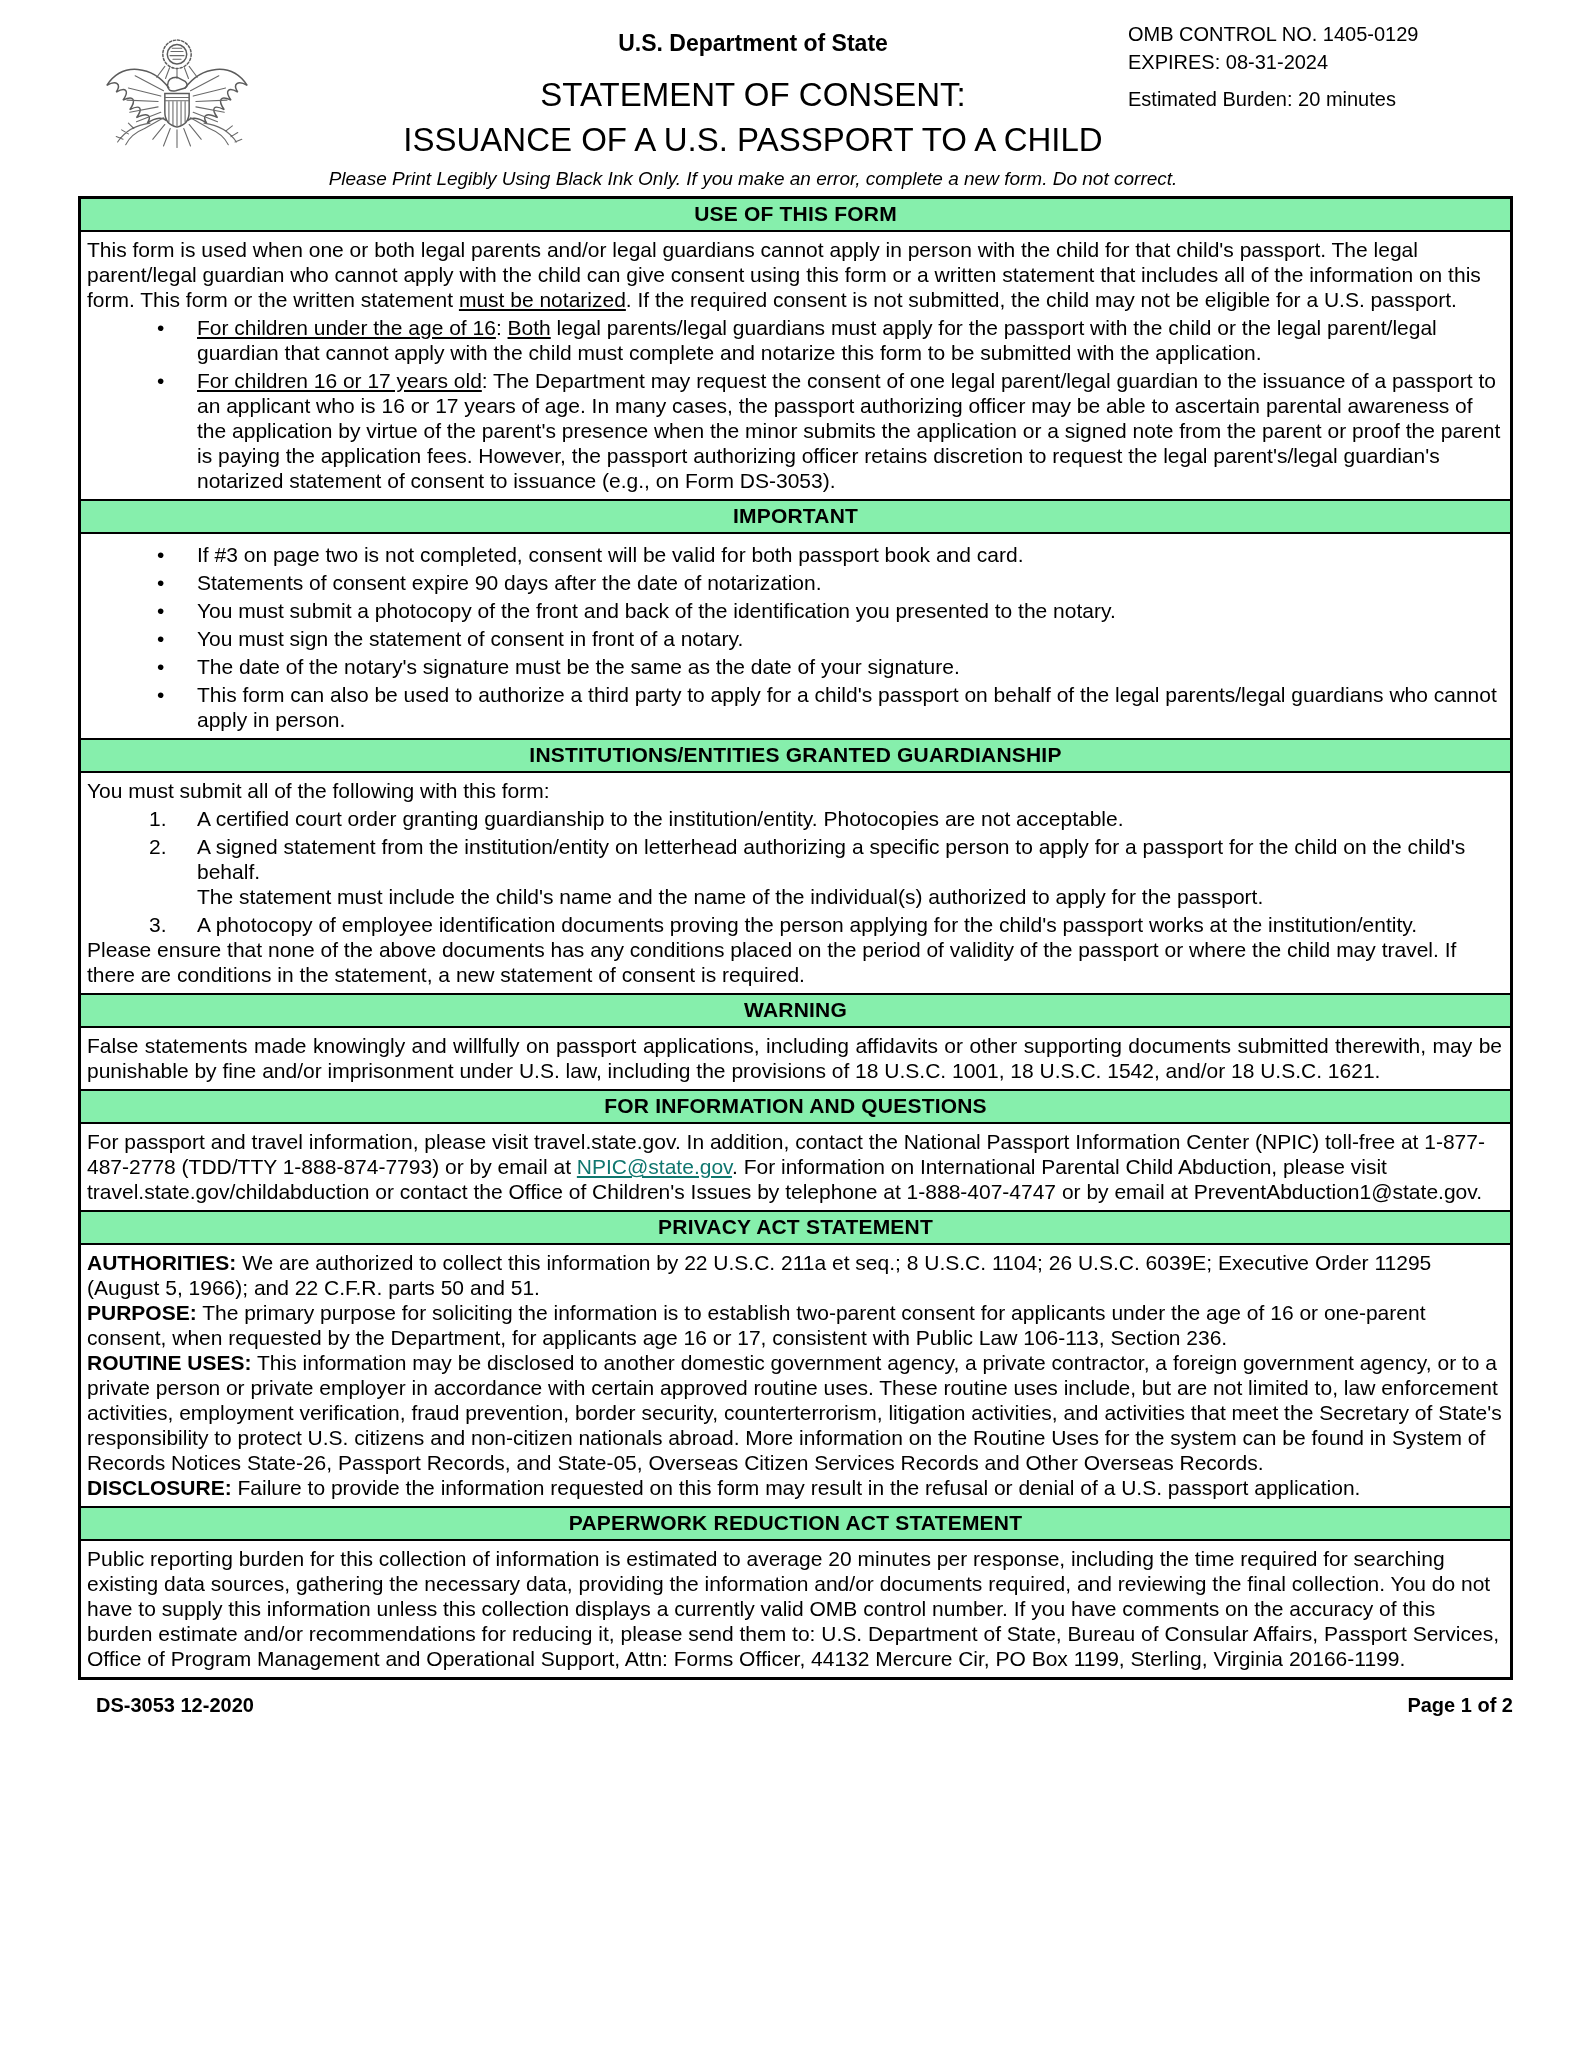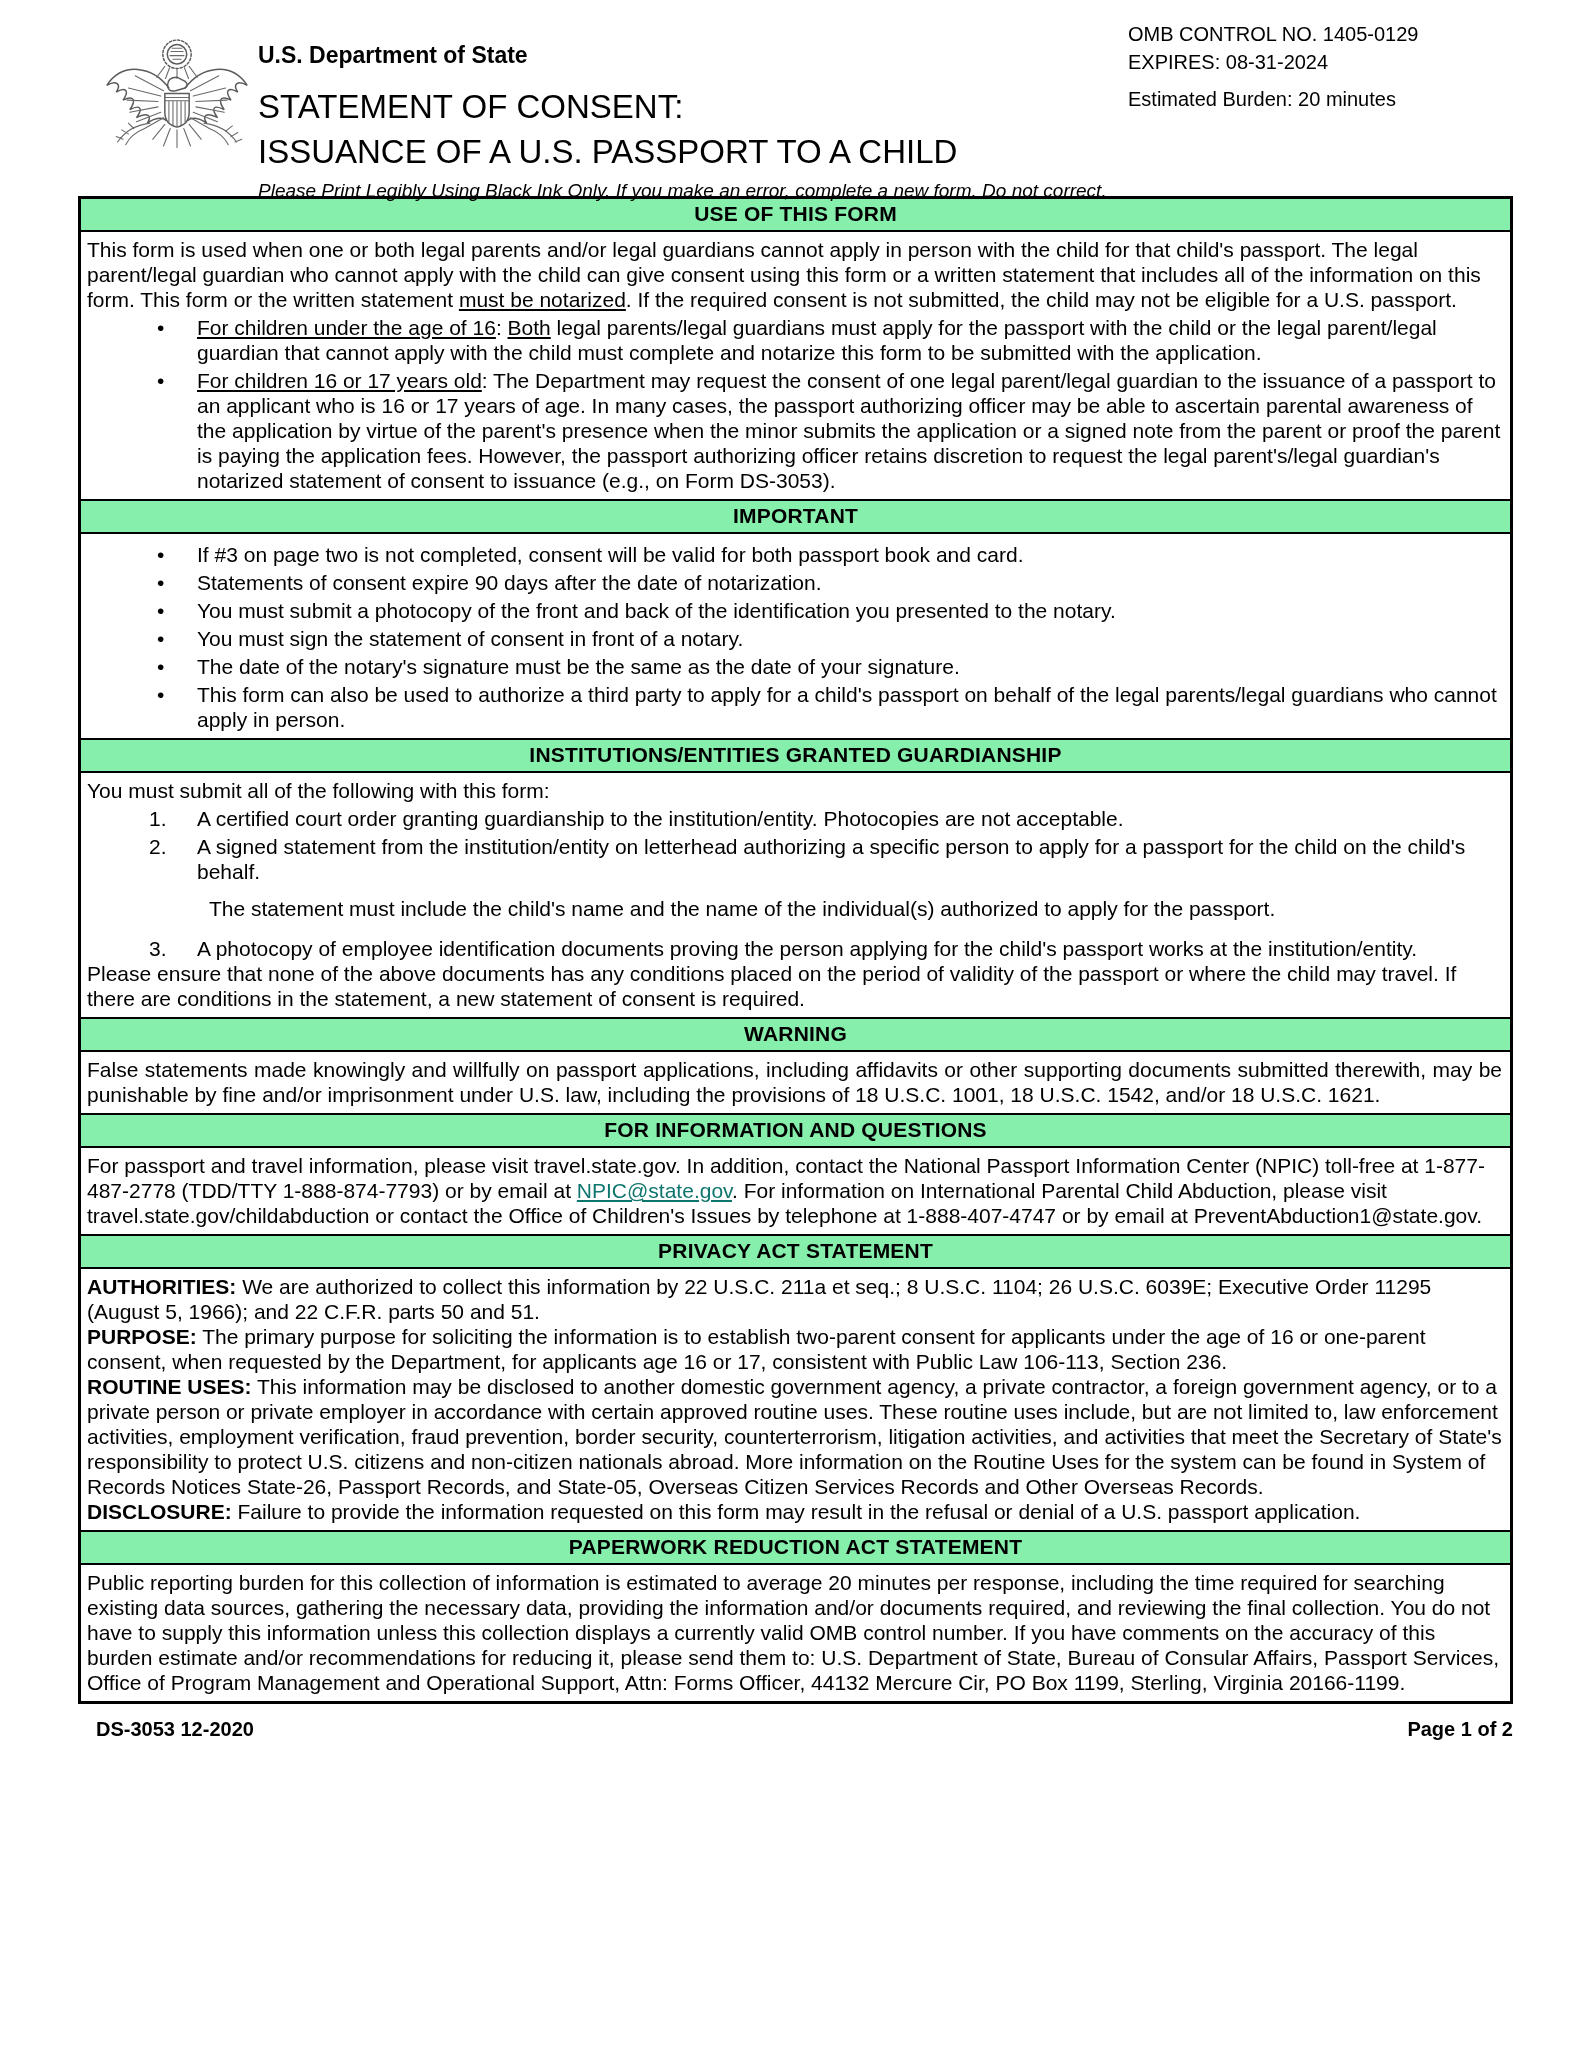--- a/index.html
+++ b/index.html
@@ -9,21 +9,21 @@
     margin:0 auto;
     background:#ffffff;
     font-family:"Liberation Sans", sans-serif;
     color:#000;
     overflow:hidden;
   }
   
   .header{position:relative;height:196px;}
   .seal{position:absolute;left:96px;top:34px;width:162px;height:162px;}
   .seal svg{width:100%;height:100%;}
-  .hdr-center{position:absolute;left:258px;width:990px;top:42px;text-align:left;}
+  .hdr-center{position:absolute;left:258px;width:990px;top:30px;text-align:center;}
   .agency{font-size:23px;font-weight:bold;}
   .title{font-size:33px;font-weight:normal;line-height:45px;margin-top:15px;}
   .instruction{font-size:19px;font-style:italic;margin-top:6px;}
   .hdr-right{position:absolute;left:1128px;top:20px;font-size:20px;line-height:28px;text-align:left;}
   .hdr-right .burden{margin-top:9px;}
   
   .formtable{
     margin:0 70px 0 78px;
     border:3px solid #000;
   }
@@ -47,21 +47,21 @@
   .u{text-decoration:underline;}
   .b{font-weight:bold;}
   .bu{font-weight:normal;text-decoration:underline;}
   .just{text-align:justify;}
   .link{color:#0f766e;text-decoration:underline;cursor:pointer;}
   
   .li{display:flex;margin-top:3px;}
   .li .mk{flex:0 0 40px;margin-left:70px;}
   .li .mk-num{flex:0 0 48px;margin-left:62px;}
   .li .tx{flex:1;}
-  .cont{margin:12px;}
+  .cont{margin:0;}
   
   .footer{
     margin:14px 70px 0 78px;
     display:flex;
     justify-content:space-between;
     font-size:20px;
     font-weight:bold;
     align-items:flex-end;
   }
   .footer .fnum{padding-left:18px;}

